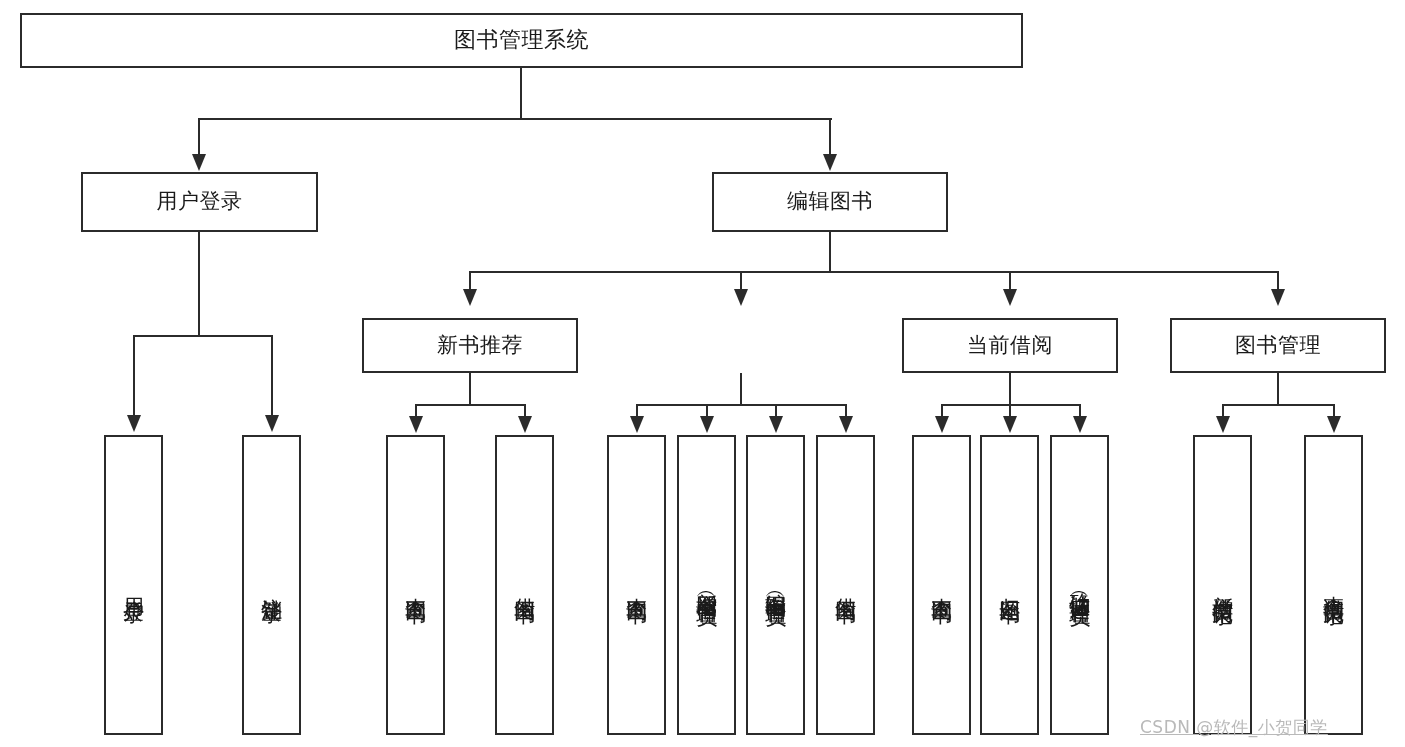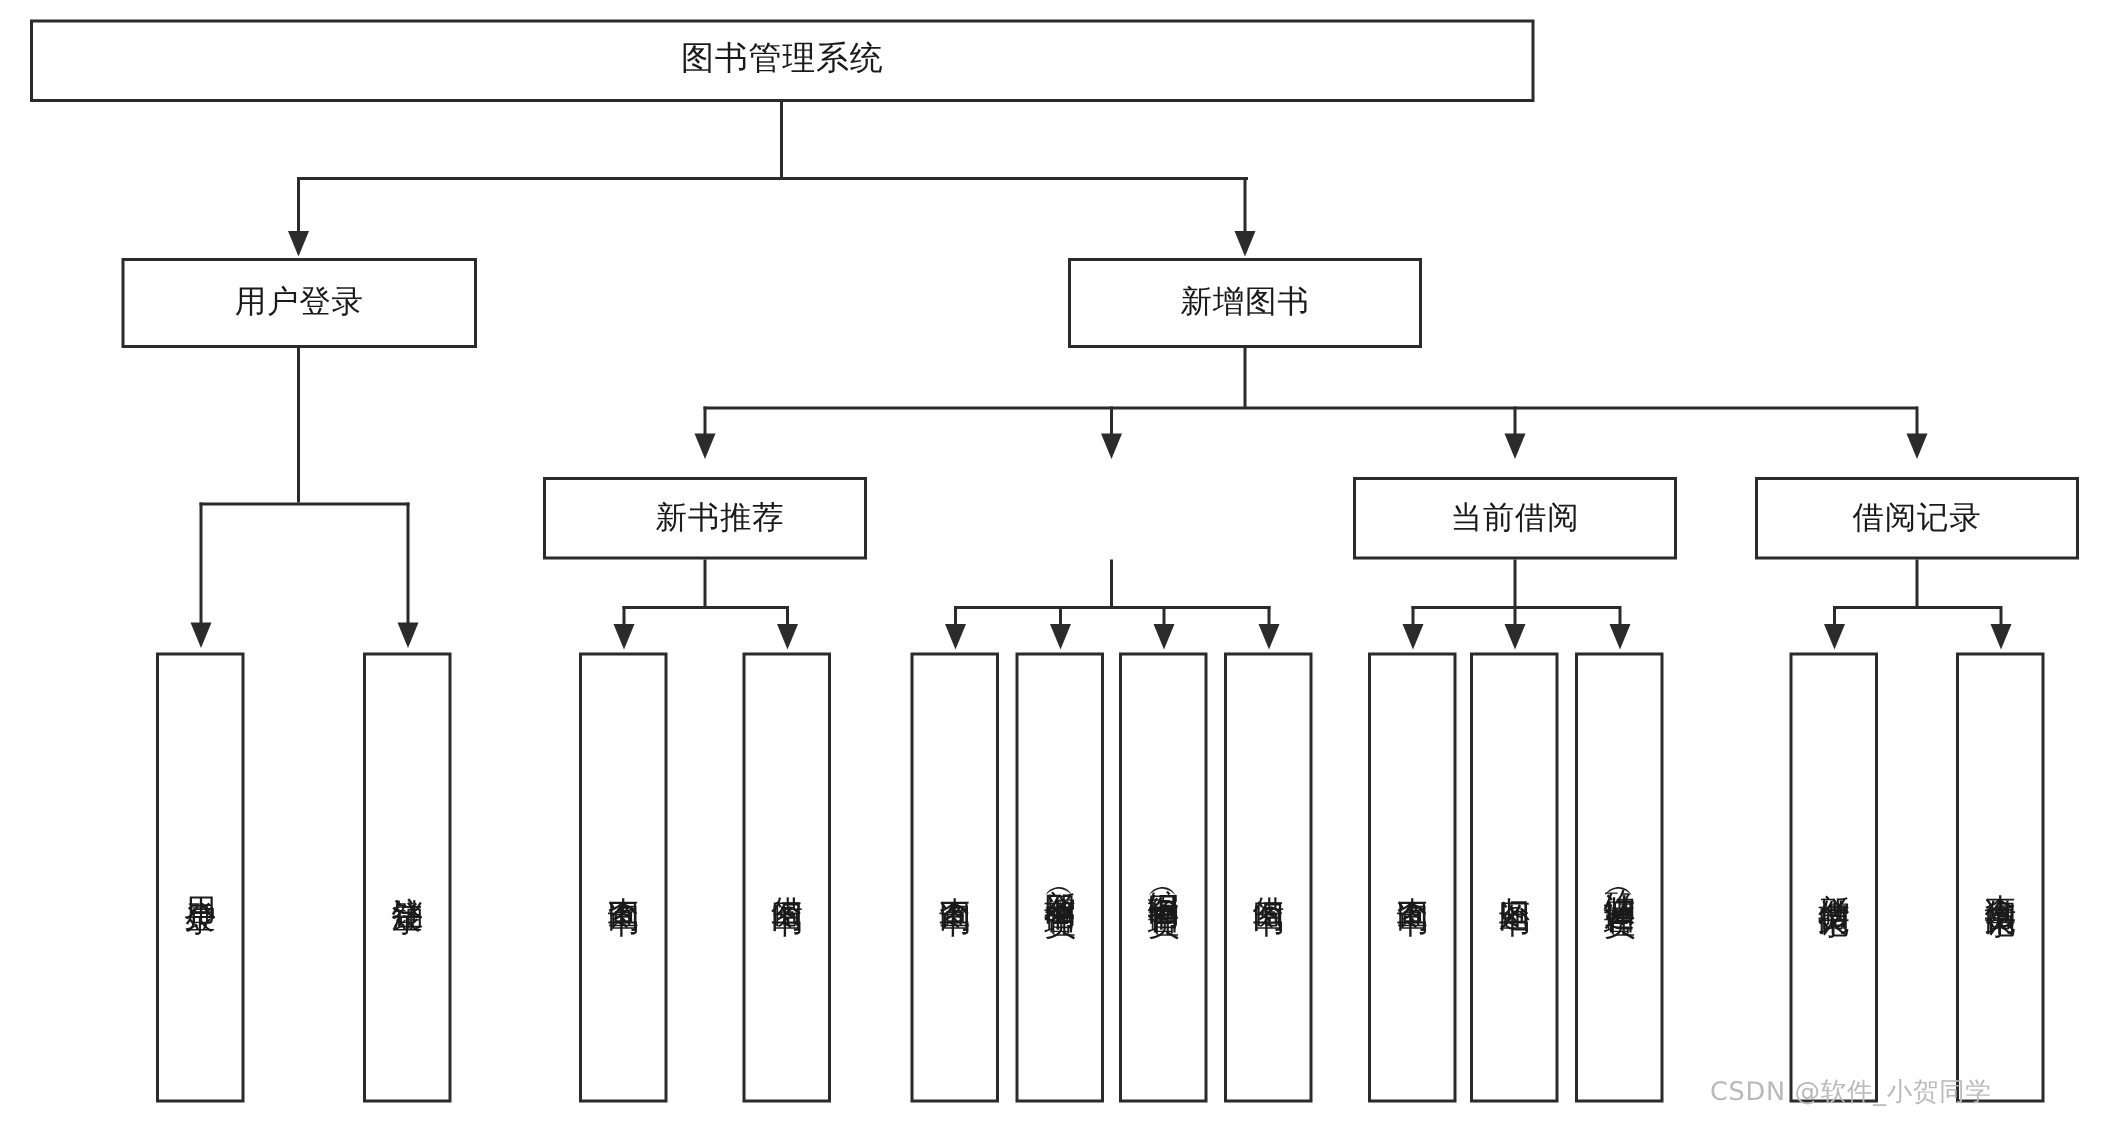--- a/index.html
+++ b/index.html
@@ -94,21 +94,21 @@
 
   <div class="vline" style="left:198px; top:118px; height:38px;"></div>
   <div class="arrow" style="left:192px; top:154px;"></div>
   <div class="vline" style="left:829px; top:118px; height:38px;"></div>
   <div class="arrow" style="left:823px; top:154px;"></div>
 
   <div class="node node-h" style="left:81px; top:172px; width:237px; height:60px;">
     <span>用户登录</span>
   </div>
   <div class="node node-h" style="left:712px; top:172px; width:236px; height:60px;">
-    <span>新增图书</span>
+    <span>编辑图书</span>
   </div>
 
   <div class="vline" style="left:198px; top:232px; height:103px;"></div>
   <div class="hline" style="left:133px; top:335px; width:140px;"></div>
   <div class="vline" style="left:133px; top:335px; height:82px;"></div>
   <div class="arrow" style="left:127px; top:415px;"></div>
   <div class="vline" style="left:271px; top:335px; height:82px;"></div>
   <div class="arrow" style="left:265px; top:415px;"></div>
 
   <div class="vline" style="left:829px; top:232px; height:40px;"></div>
@@ -122,21 +122,21 @@
   <div class="vline" style="left:1277px; top:271px; height:20px;"></div>
   <div class="arrow" style="left:1271px; top:289px;"></div>
 
   <div class="node node-h" style="left:362px; top:318px; width:216px; height:55px;padding-left:20px;">
     <span>新书推荐</span>
   </div>
   <div class="node node-h" style="left:902px; top:318px; width:216px; height:55px;">
     <span>当前借阅</span>
   </div>
   <div class="node node-h" style="left:1170px; top:318px; width:216px; height:55px;">
-    <span>借阅记录</span>
+    <span>图书管理</span>
   </div>
 
   <div class="vline" style="left:469px; top:373px; height:32px;"></div>
   <div class="hline" style="left:415px; top:404px; width:110px;"></div>
   <div class="vline" style="left:415px; top:404px; height:14px;"></div>
   <div class="arrow" style="left:409px; top:416px;"></div>
   <div class="vline" style="left:524px; top:404px; height:14px;"></div>
   <div class="arrow" style="left:518px; top:416px;"></div>
 
   <div class="vline" style="left:740px; top:373px; height:32px;"></div>
@@ -203,15 +203,15 @@
     <span class="vtext">确认归还（管理员）</span>
   </div>
 
   <div class="node node-v" style="left:1193px; top:435px; width:59px; height:300px;">
     <span class="vtext">新增借阅记录</span>
   </div>
   <div class="node node-v" style="left:1304px; top:435px; width:59px; height:300px;">
     <span class="vtext">查询借阅记录</span>
   </div>
 
-  <div class="watermark" style="left:1140px; top:716px;">CSDN @软件_小贺同学</div>
+  <div class="watermark" style="left:1140px; top:716px;text-decoration:underline;">CSDN @软件_小贺同学</div>
 
 </div>
 
 </body></html>

